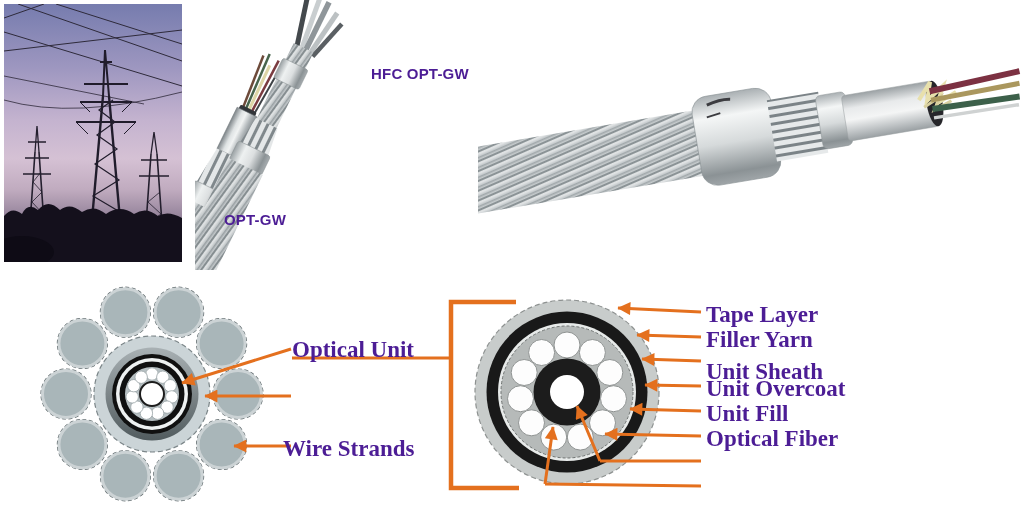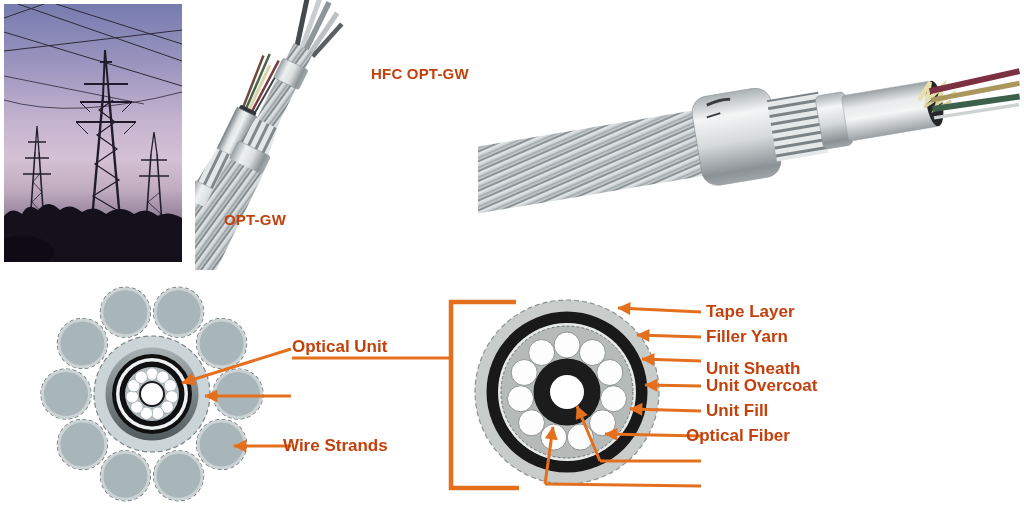--- a/index.html
+++ b/index.html
@@ -1,20 +1,20 @@
 <!DOCTYPE html>
 <html><head>
 <meta charset="utf-8">
 <style>
   html,body{margin:0;padding:0;background:#fff;}
   .canvas{position:relative;width:1024px;height:507px;background:#ffffff;overflow:hidden;
           font-family:"Liberation Sans",sans-serif;}
   .abs{position:absolute;}
-  .lbl{position:absolute;font-weight:700;color:#c2410c;white-space:nowrap;line-height:1.05;}
-  .diagram-lbl{font-size:17px;}
+  .lbl{position:absolute;font-weight:700;color:#4c1d95;white-space:nowrap;line-height:1.05;}
+  .diagram-lbl{font-size:23px;font-family:Liberation Serif, serif;}
   .cable-lbl{font-size:15px;letter-spacing:.2px;}
   svg{display:block;}
 </style>
 </head>
 <body>
 
 <div class="canvas">
 
   <svg class="abs" style="left:4px;top:4px" width="178" height="258" viewBox="0 0 178 258">
     <defs>
@@ -282,15 +282,15 @@
   </svg>
 
   <div class="lbl diagram-lbl" style="left:292px;top:338px">Optical Unit</div>
   <div class="lbl diagram-lbl" style="left:283px;top:437px">Wire Strands</div>
 
   <div class="lbl diagram-lbl" style="left:706px;top:303px">Tape Layer</div>
   <div class="lbl diagram-lbl" style="left:706px;top:328px">Filler Yarn</div>
   <div class="lbl diagram-lbl" style="left:706px;top:360px">Unit Sheath</div>
   <div class="lbl diagram-lbl" style="left:706px;top:377px">Unit Overcoat</div>
   <div class="lbl diagram-lbl" style="left:706px;top:402px">Unit Fill</div>
-  <div class="lbl diagram-lbl" style="left:686px;top:427px">Optical Fiber</div>
+  <div class="lbl diagram-lbl" style="left:706px;top:427px">Optical Fiber</div>
 
 </div>
 
 </body></html>

